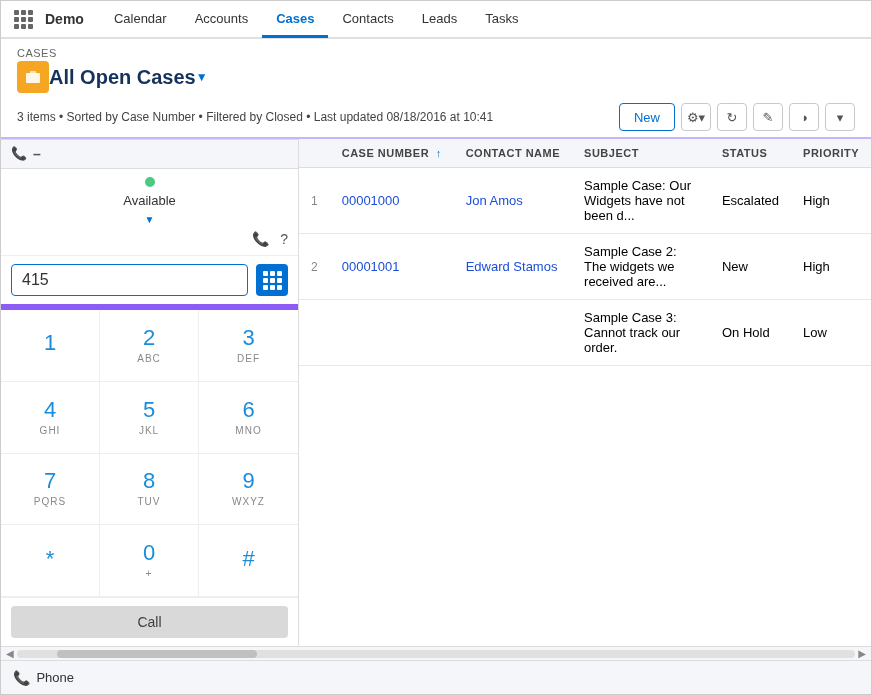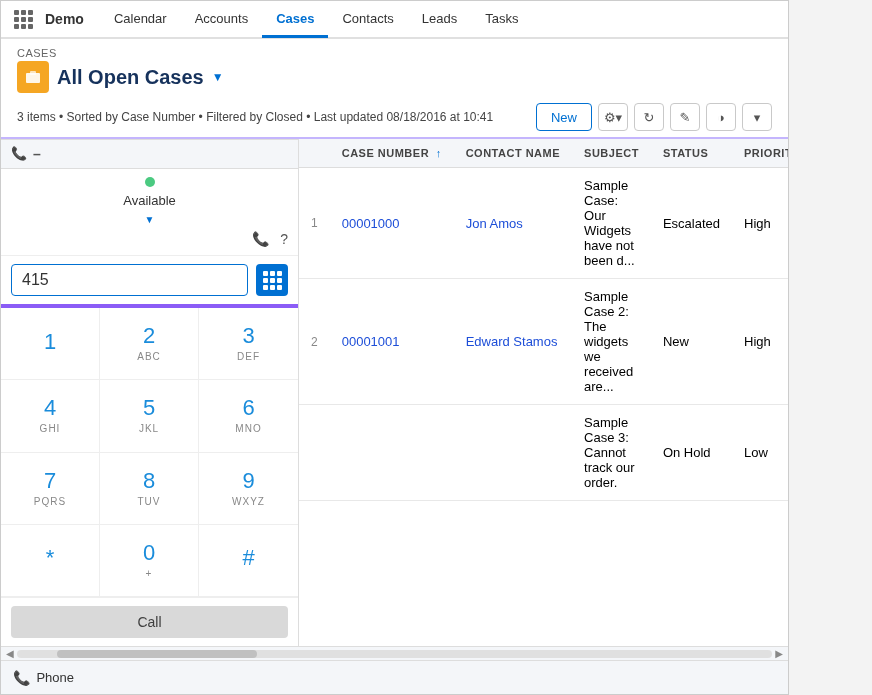--- a/index.html
+++ b/index.html
@@ -1,19 +1,19 @@
 <!DOCTYPE html>
 <html><head>
   <meta charset="utf-8">
   <style>
     * { box-sizing: border-box; margin: 0; padding: 0; }
     body { font-family: 'Segoe UI', Arial, sans-serif; font-size: 13px; background: #f3f3f3; }
 
     .app-container {
-      width: 789px;
+      width: 872px;
       height: 695px;
       border: 1px solid #ccc;
       display: flex;
       flex-direction: column;
       overflow: hidden;
       background: #fff;
     }
 
     
     .top-nav {
@@ -91,21 +91,20 @@
     }
     .breadcrumb-label {
       font-size: 11px;
       color: #666;
       text-transform: uppercase;
       letter-spacing: 0.5px;
     }
     .page-title-row {
       display: flex;
       align-items: center;
-      gap: 8px;
       margin-top: 2px;
     }
     .cases-icon {
       width: 32px;
       height: 32px;
       background: #f5a623;
       border-radius: 4px;
       display: flex;
       align-items: center;
       justify-content: center;
@@ -285,21 +284,21 @@
       cursor: pointer;
       font-size: 14px;
     }
 
     
     .dial-input-row {
       display: flex;
       align-items: flex-end;
       padding: 8px 10px;
       gap: 8px;
-      border-bottom: 4px solid #8b5cf6;
+      border-bottom: 6px solid #8b5cf6;
     }
     .dial-input {
       flex: 1;
       padding: 6px 10px;
       border: 1px solid #0070d2;
       border-radius: 4px;
       font-size: 16px;
       color: #333;
       outline: none;
     }

